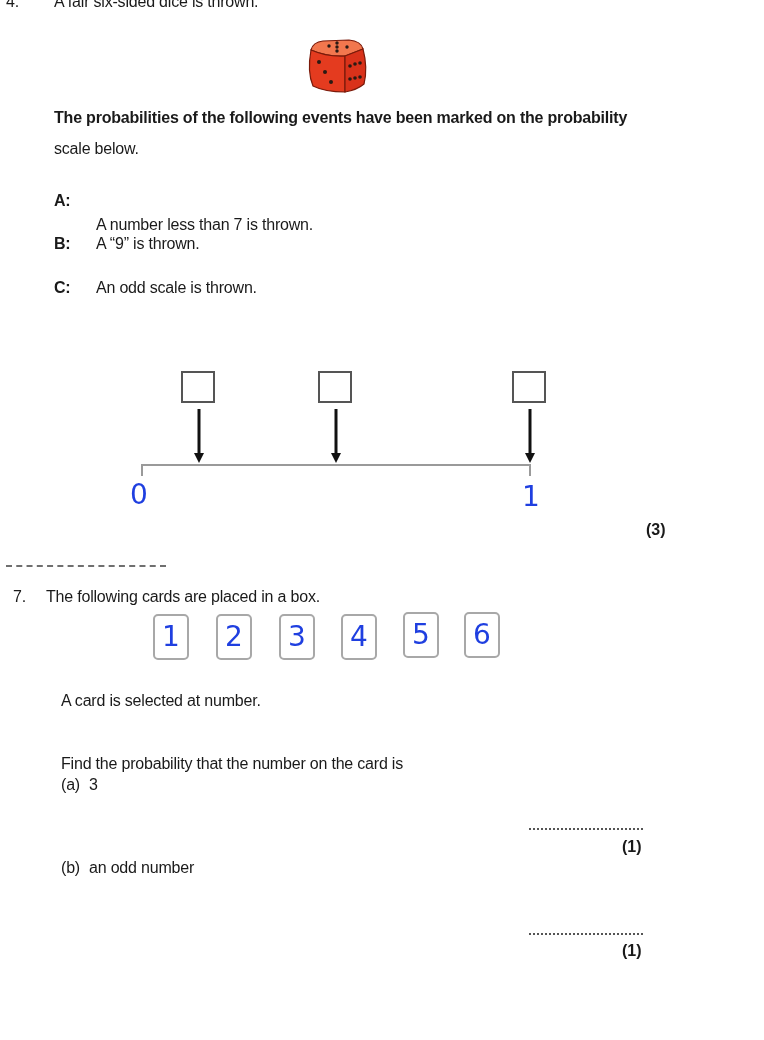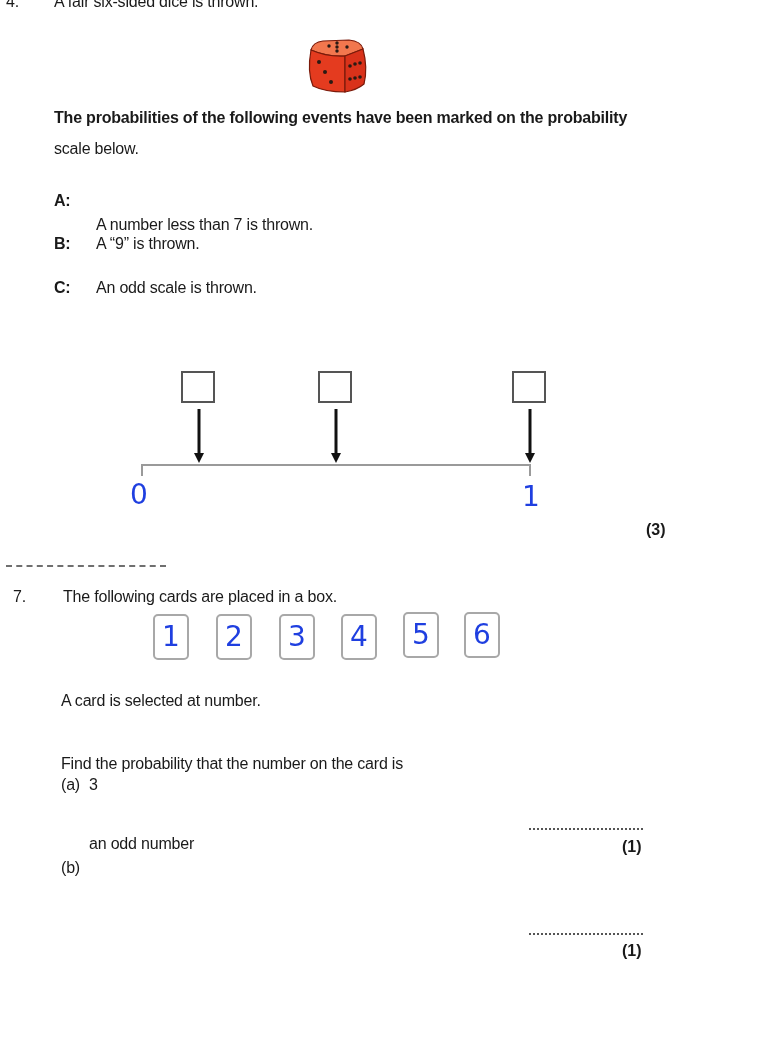--- a/index.html
+++ b/index.html
@@ -90,33 +90,33 @@
 <div class="abs" style="left:512px; top:371px; width:34px; height:32px; border:2px solid #555; background:#fff;"></div>
 
 <div class="scale-label" style="left:130px; top:478px;">0</div>
 <div class="scale-label" style="left:522px; top:480px;">1</div>
 
 <div class="marks" style="left:646px; top:521px;">(3)</div>
 
 <div class="dash-rule"></div>
 
 <div class="abs txt" style="left:13px; top:587px;">7.</div>
-<div class="abs txt" style="left:63px; top:587px;">The following cards are placed in a box.</div>
+<div class="abs txt" style="left:46px; top:587px;">The following cards are placed in a box.</div>
 
 <div class="card" style="left:153px;">1</div>
 <div class="card" style="left:216px;">2</div>
 <div class="card" style="left:279px;">3</div>
 <div class="card" style="left:341px;">4</div>
 <div class="card" style="left:403px; top:612px;">5</div>
 <div class="card" style="left:464px; top:612px;">6</div>
 
 <div class="abs txt" style="left:61px; top:691px;">A card is selected at number.</div>
 <div class="abs txt" style="left:61px; top:754px;">Find the probability that the number on the card is</div>
 
 <div class="abs txt" style="left:61px; top:775px;">(a)</div>
 <div class="abs txt" style="left:89px; top:775px;">3</div>
 <div class="answer-line" style="left:529px; top:828px;"></div>
 <div class="marks" style="left:622px; top:838px;">(1)</div>
 
 <div class="abs txt" style="left:61px; top:858px;">(b)</div>
-<div class="abs txt" style="left:89px; top:834px;">an odd number</div>
+<div class="abs txt" style="left:89px; top:858px;">an odd number</div>
 <div class="answer-line" style="left:529px; top:933px;"></div>
 <div class="marks" style="left:622px; top:942px;">(1)</div>
 
 </body></html>

